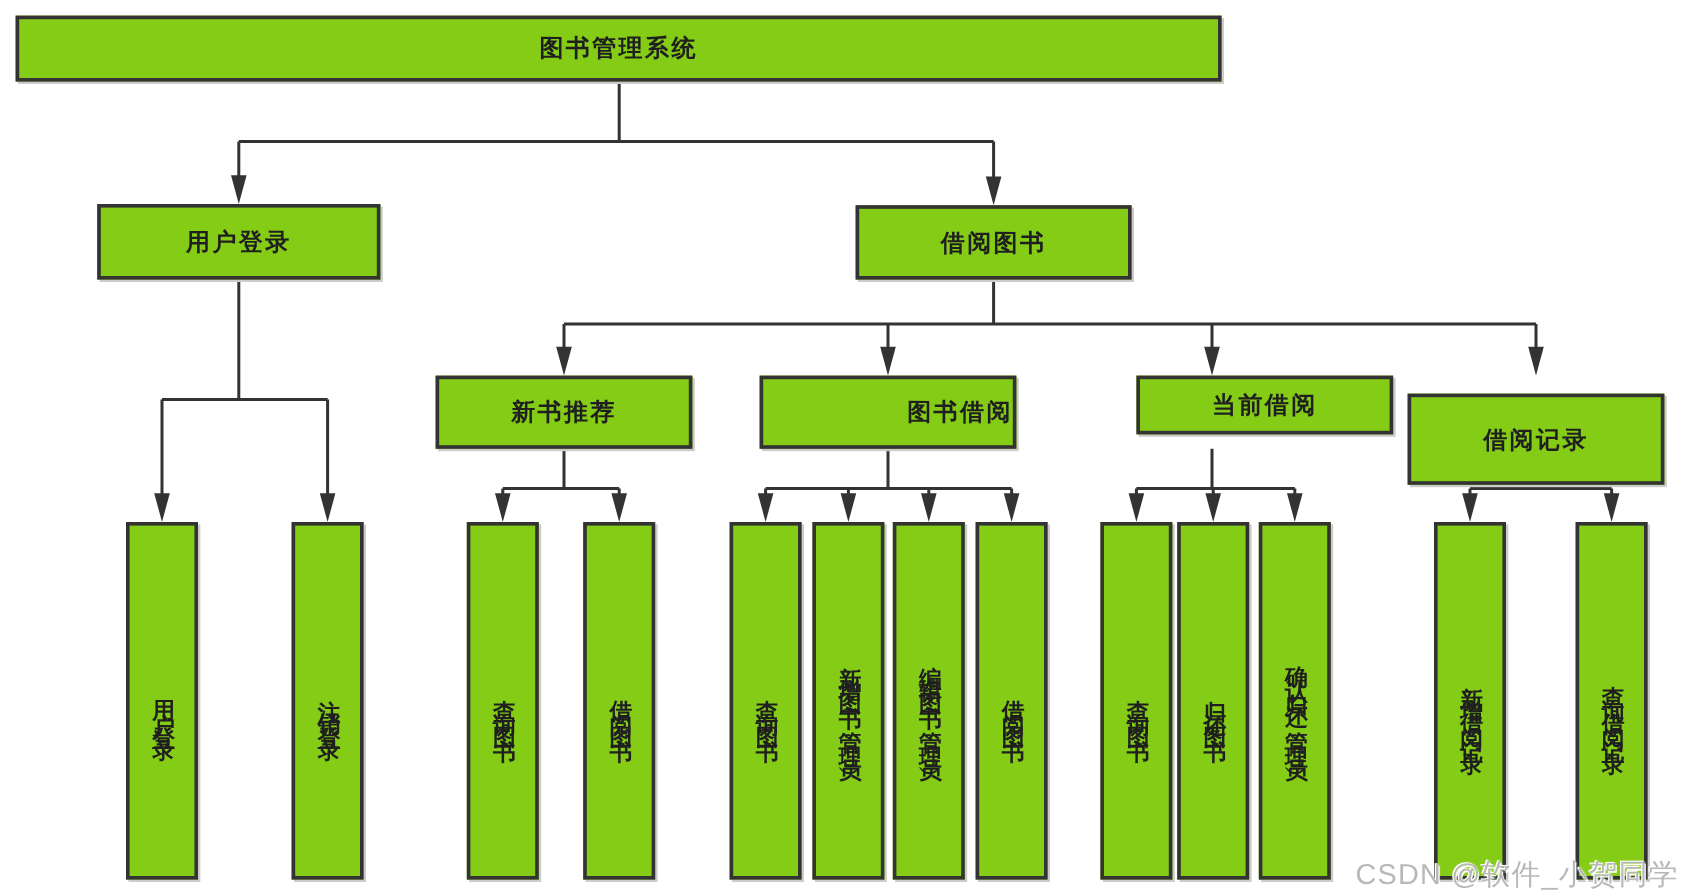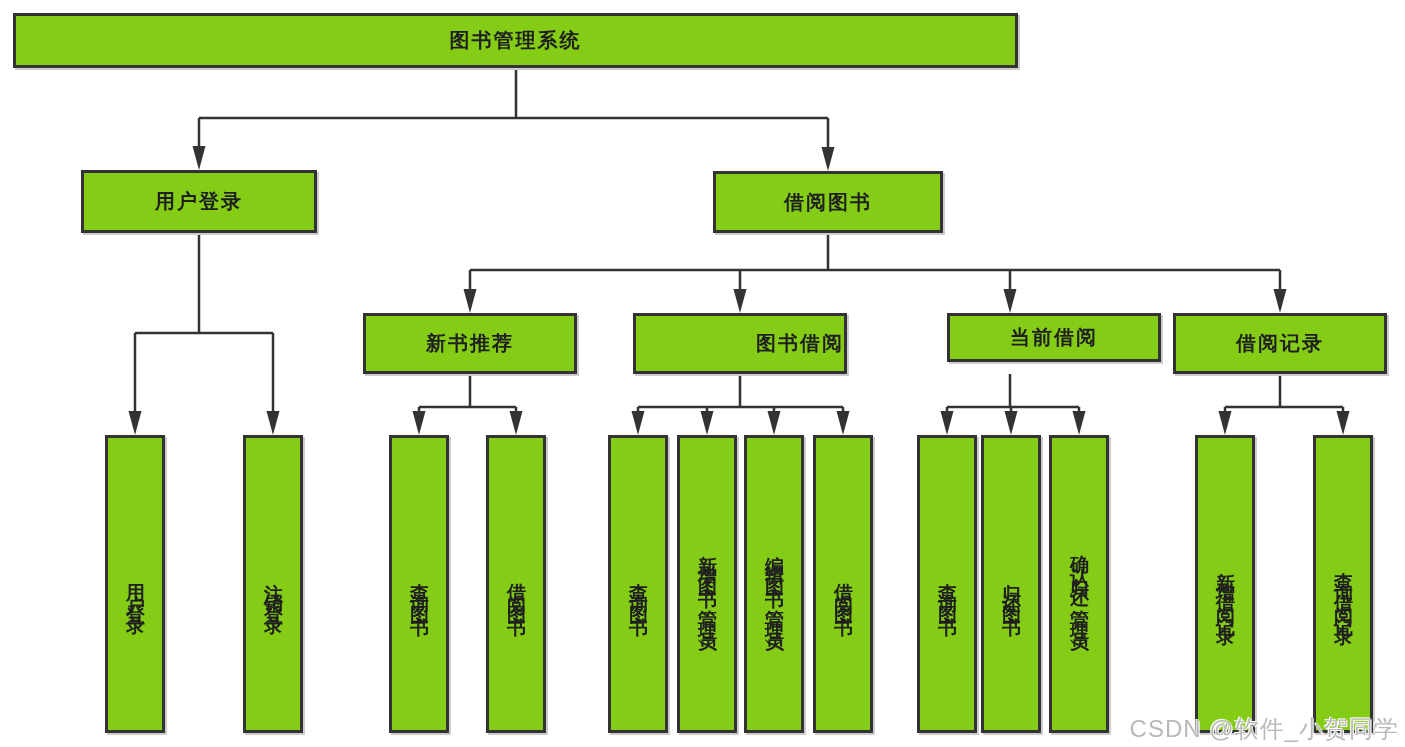--- a/index.html
+++ b/index.html
@@ -110,21 +110,21 @@
 
   <div class="node" style="left:363px; top:313px; width:214px; height:61px;">
     <span class="hlabel">新书推荐</span>
   </div>
   <div class="node" style="left:633px; top:313px; width:214px; height:61px;justify-content:flex-end;">
     <span class="hlabel">图书借阅</span>
   </div>
   <div class="node" style="left:931px; top:313px; width:214px; height:49px;margin-left:16px;">
     <span class="hlabel">当前借阅</span>
   </div>
-  <div class="node" style="left:1173px; top:313px; width:214px; height:61px;">
+  <div class="node" style="left:1173px; top:328px; width:214px; height:76px;">
     <span class="hlabel">借阅记录</span>
   </div>
 
   <div class="node" style="left:105px; top:435px; width:60px; height:298px;">
     <span class="vtext">用户登录</span>
   </div>
   <div class="node" style="left:243px; top:435px; width:60px; height:298px;">
     <span class="vtext">注销登录</span>
   </div>
 

